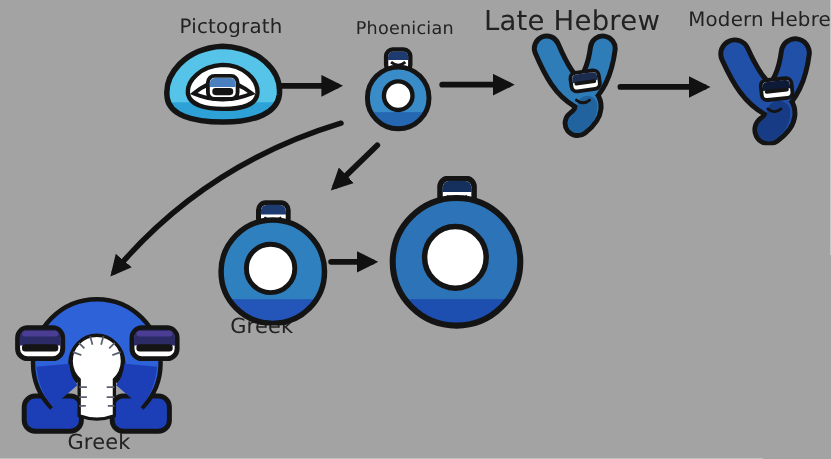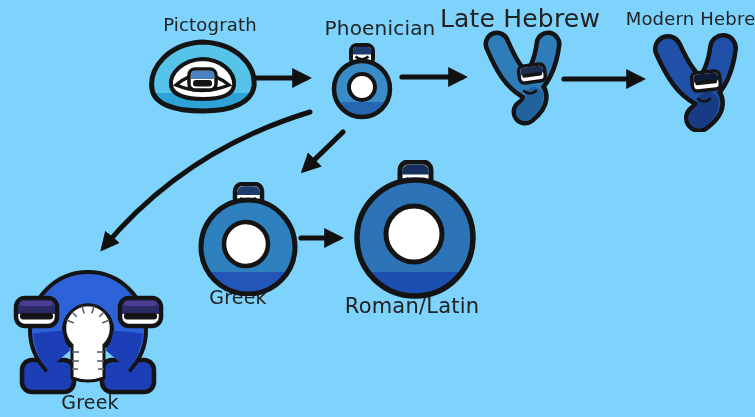--- a/index.html
+++ b/index.html
@@ -1,32 +1,31 @@
 <!DOCTYPE html>
 <html><head>
 <meta charset="utf-8">
 <style>
   html,body{margin:0;padding:0;}
   body{width:755px;height:417px;background:#ffffff;font-family:"DejaVu Sans","Liberation Sans",sans-serif;}
-  #stage{position:relative;width:755px;height:417px;background:#7dd3fc;overflow:hidden;}
+  #stage{position:relative;width:755px;height:417px;background:#a3a3a3;overflow:hidden;}
   .label{position:absolute;transform:translateX(-50%);color:#222222;white-space:nowrap;letter-spacing:.2px;}
   .char{position:absolute;display:block;}
   #arrows{position:absolute;left:0;top:0;}
 </style>
 </head>
 <body>
 
 <div id="stage">
 
   <div class="label" style="left:210px;top:14px;font-size:18px;">Pictograth</div>
-  <div class="label" style="left:368px;top:16px;font-size:20px;margin-left:12px;">Phoenician</div>
+  <div class="label" style="left:368px;top:16px;font-size:16px;">Phoenician</div>
   <div class="label" style="left:520px;top:4px;font-size:25px;">Late Hebrew</div>
   <div class="label" style="left:698px;top:8px;font-size:18px;">Modern Hebrew</div>
   <div class="label" style="left:238px;top:286px;font-size:19px;">Greek</div>
-  <div class="label" style="left:412px;top:294px;font-size:21px;">Roman/Latin</div>
   <div class="label" style="left:90px;top:391px;font-size:19px;">Greek</div>
 
   <svg id="arrows" width="755" height="417" viewBox="0 0 755 417">
     <defs>
       <marker id="ah" viewBox="0 0 10 10" refX="7" refY="5" markerWidth="3.8" markerHeight="3.8" orient="auto">
         <path d="M 0 0 L 10 5 L 0 10 Z" fill="#111111"></path>
       </marker>
     </defs>
     <g fill="none" stroke-linecap="round">
       <path d="M 256 78 L 306 78" stroke-width="5.2" marker-end="url(#ah)" stroke="#111111"></path>

